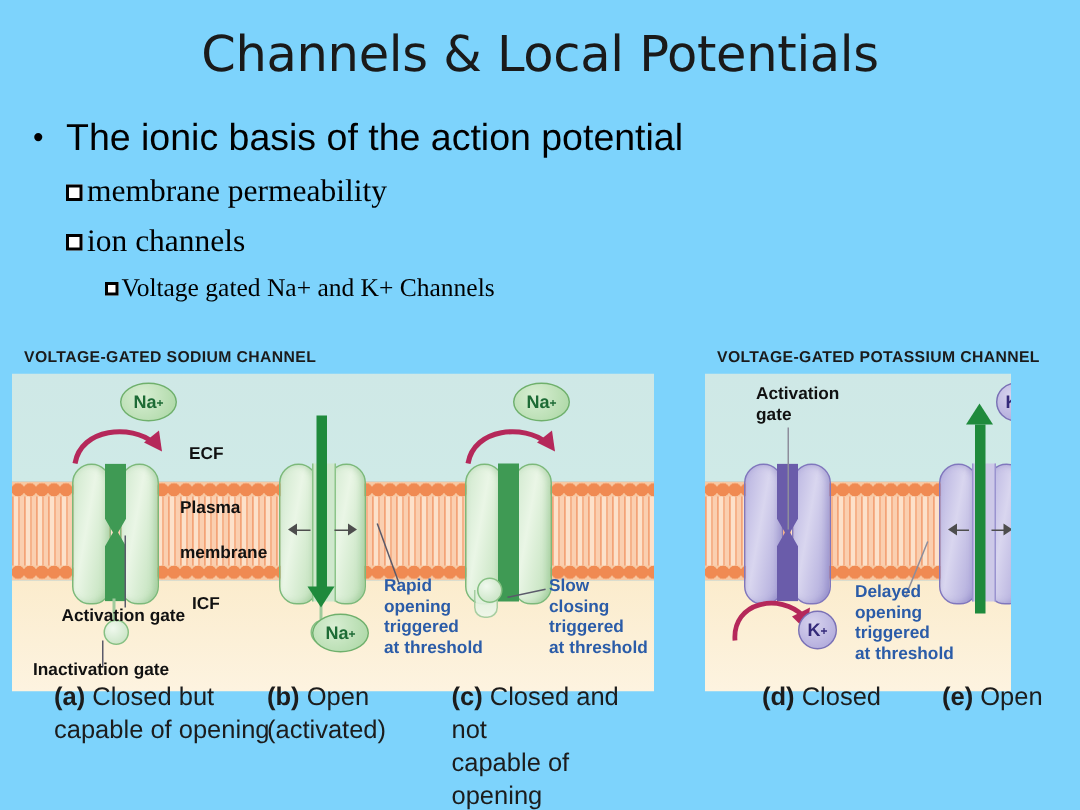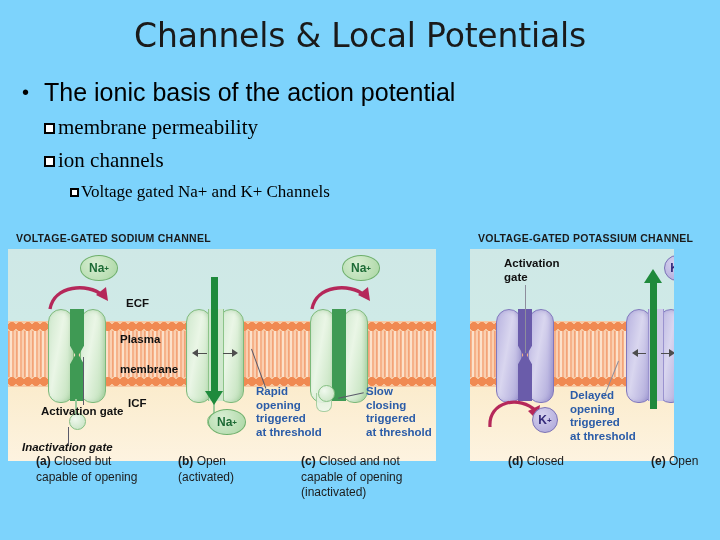--- a/index.html
+++ b/index.html
@@ -142,21 +142,21 @@
 
   
   .lbl{position:absolute;font-family:"Liberation Sans", sans-serif;}
   .lbl.bold{font-size:11.5px;font-weight:bold;color:#111;}
   .lbl.blue{font-size:11.5px;font-weight:bold;color:#2b5ca8;line-height:1.18;}
   .leader{position:absolute;background:#5a5a6a;width:1px;}
 
   
   .caps{position:absolute;left:0;top:222px;width:100%;}
   .cap{position:absolute;font-family:"Liberation Sans", sans-serif;
-       font-size:12px;color:#1c1c1c;line-height:1.3;}
+       font-size:17px;color:#1c1c1c;line-height:1.3;}
   .cap b{font-weight:bold;}
 </style>
 </head>
 <body>
 
 <div class="slide">
 
   <div class="title">Channels &amp; Local Potentials</div>
 
   <div class="bullets">
@@ -206,21 +206,21 @@
             <sup>+</sup>
         </div>
         <svg class="curve" style="left:36px;top:28px;" width="70" height="34">
           <path d="M6 32 C10 8, 44 6, 58 18" stroke="#b5285a" stroke-width="3.4" fill="none"></path>
           <polygon points="62,10 64,24 52,18" fill="#b5285a"></polygon>
         </svg>
 
         <div class="leader" style="left:75px;top:108px;height:48px;"></div>
         <div class="leader" style="left:60px;top:178px;height:18px;"></div>
         <div class="lbl bold" style="left:33px;top:156px;">Activation gate</div>
-        <div class="lbl bold" style="left:14px;top:192px;font-style:italic;">Inactivation gate</div>
+        <div class="lbl bold" style="left:14px;top:192px;">Inactivation gate</div>
 
         <div class="chan na" style="left:178px;">
           <div class="lobe l"></div>
           <div class="lobe r"></div>
           <div class="core open"></div>
         </div>
         <div class="chain" style="left:205px;top:150px;height:16px;"></div>
         <div class="ball" style="left:199px;top:164px;"></div>
 
         <div class="gShaft" style="left:203px;top:28px;height:118px;"></div>
@@ -355,21 +355,21 @@
           <div>triggered</div>
           <div>at threshold</div>
         </div>
       </div>
 
       <div class="caps">
         <div class="cap" style="left:38px;top:0;">
           <b>(d)</b>
           <span>Closed</span>
         </div>
-        <div class="cap" style="left:181px;top:0;">
+        <div class="cap" style="left:158px;top:0;">
           <b>(e)</b>
           <span>Open</span>
         </div>
       </div>
     </div>
 
   </div>
 </div>
 
 </body></html>

